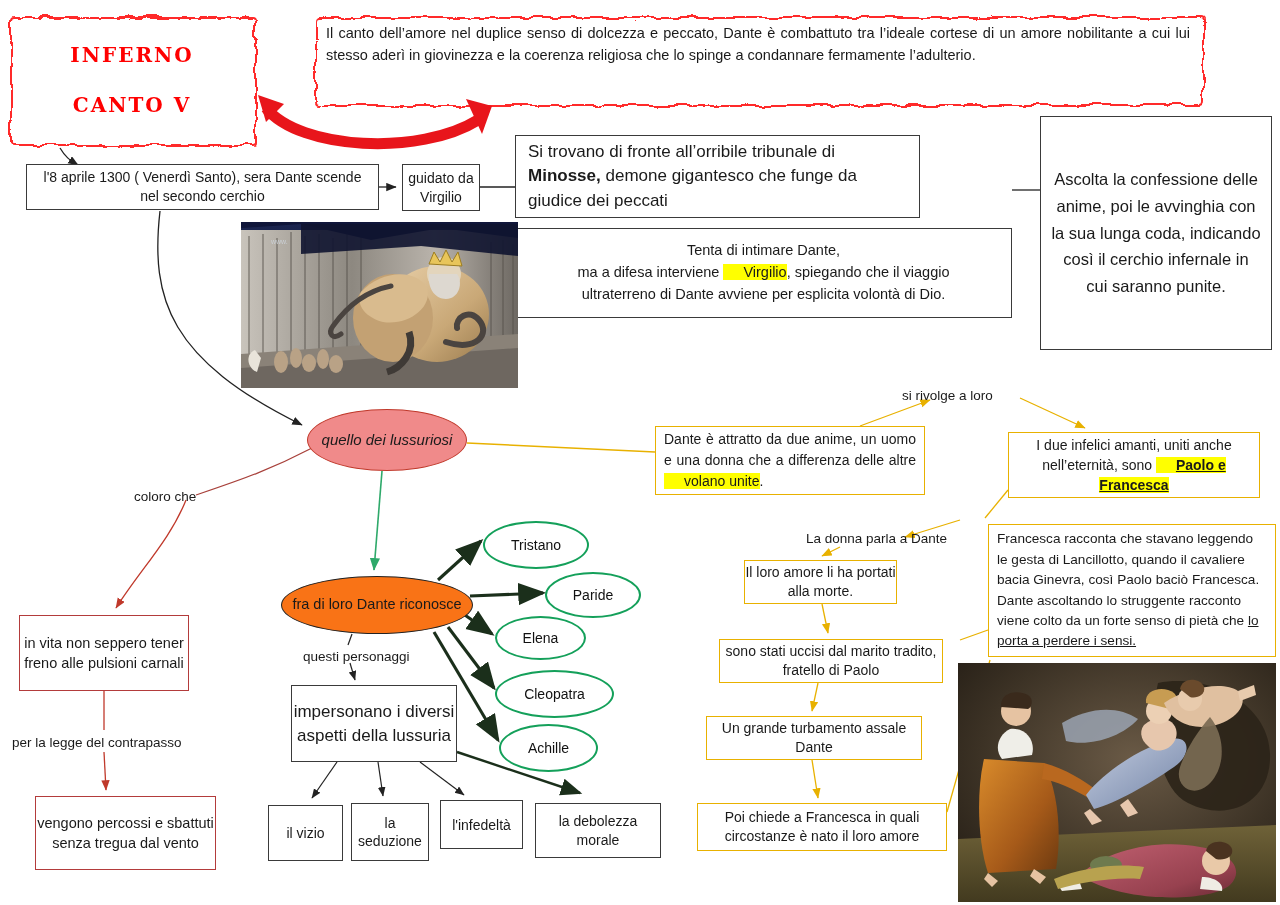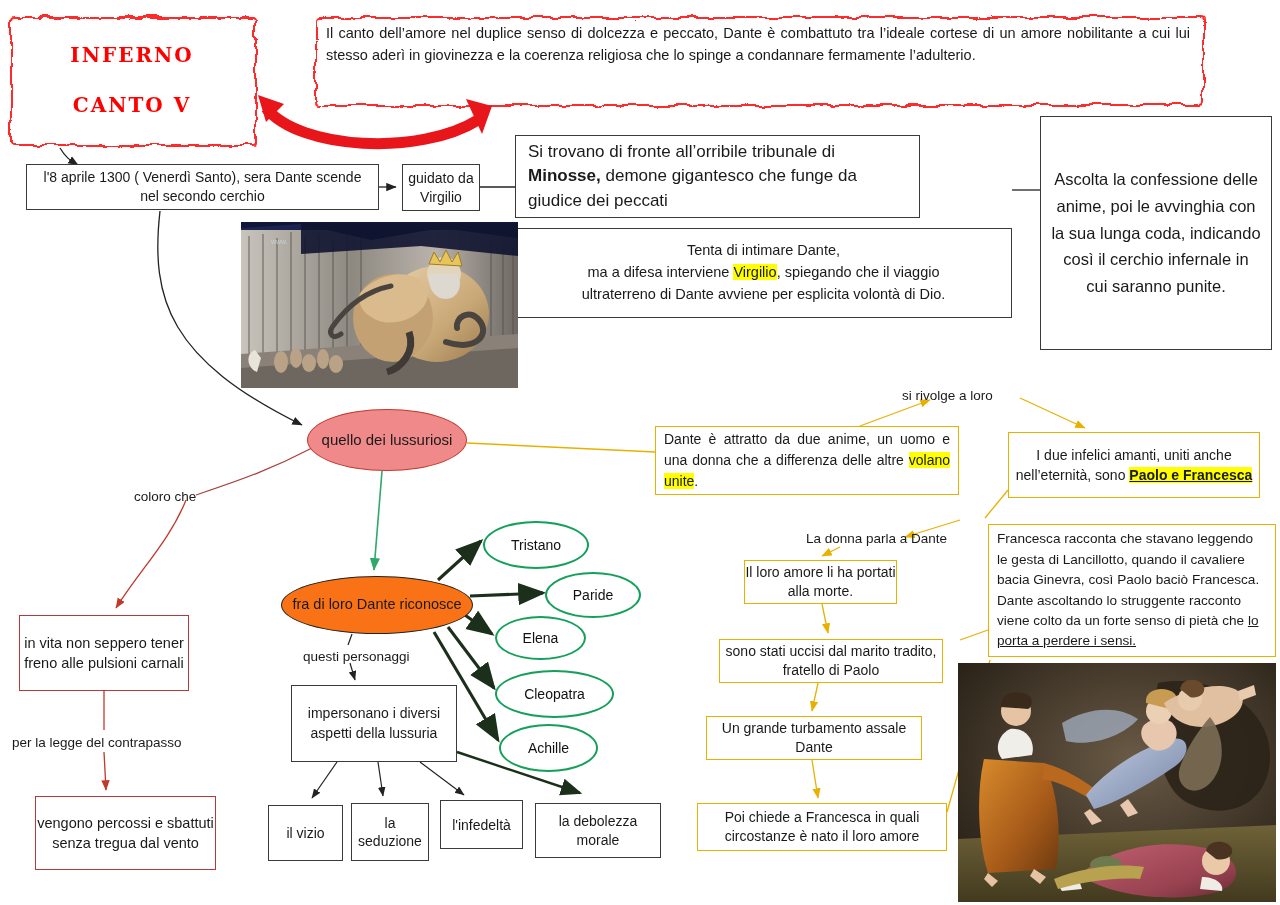--- a/index.html
+++ b/index.html
@@ -54,21 +54,21 @@
 
   
   .img-frame{position:absolute;overflow:hidden;}
   .img-minos{left:241px;top:222px;width:277px;height:166px;}
   .img-paolo{left:958px;top:663px;width:318px;height:239px;}
 
   
   .ell-lussuriosi{
     left:307px;top:409px;width:160px;height:62px;
     border:1.4px solid #c0392b;background:#f08a8a;border-radius:50%;
-    font-size:15px;line-height:1.35;z-index:4;
+    font-size:15px;line-height:1.35;z-index:4;font-style:italic;
   }
   .ell-riconosce{
     left:281px;top:576px;width:192px;height:58px;
     border:1.3px solid #222;background:#f97316;border-radius:50%;
     font-size:14.5px;line-height:1.35;z-index:4;
   }
 
   
   .ell-green{
     border:2.6px solid #14a05a;background:#fff;border-radius:50%;
@@ -79,47 +79,47 @@
   .g3{left:495px;top:616px;width:91px;height:44px;}
   .g4{left:495px;top:670px;width:119px;height:48px;}
   .g5{left:499px;top:724px;width:99px;height:48px;}
 
   
   .bx-red{border:1.4px solid #b33b3b;background:#fff;}
   .r1{left:19px;top:615px;width:170px;height:76px;font-size:14.5px;line-height:1.4;}
   .r2{left:21px;top:796px;width:181px;height:74px;font-size:14.5px;line-height:1.4;margin-left:14px;}
 
   
-  .c1{left:291px;top:685px;width:166px;height:77px;font-size:14px;line-height:1.4;}
+  .c1{left:291px;top:685px;width:166px;height:77px;font-size:17px;line-height:1.4;}
   .c2{left:268px;top:805px;width:75px;height:56px;font-size:14px;}
   .c3{left:351px;top:803px;width:78px;height:58px;font-size:14px;line-height:1.3;}
   .c4{left:440px;top:800px;width:83px;height:49px;font-size:14px;}
   .c5{left:535px;top:803px;width:126px;height:55px;font-size:14px;line-height:1.35;}
 
   
   .bx-yellow{border:1.4px solid #e8b100;background:#fff;}
-  .y1{left:655px;top:426px;width:304px;height:69px;font-size:14px;line-height:1.52;padding:3px 8px;
+  .y1{left:655px;top:426px;width:270px;height:69px;font-size:14px;line-height:1.52;padding:3px 8px;
       text-align:justify;justify-content:flex-start;}
   .y2{left:1008px;top:432px;width:252px;height:66px;font-size:14px;line-height:1.45;padding:2px 6px;}
   .y3{left:988px;top:524px;width:288px;height:133px;font-size:13.6px;line-height:1.5;padding:4px 8px;
       text-align:left;justify-content:flex-start;}
   .y4{left:744px;top:560px;width:153px;height:44px;font-size:14px;line-height:1.35;}
   .y5{left:719px;top:639px;width:224px;height:44px;font-size:14px;line-height:1.35;}
   .y6{left:706px;top:716px;width:216px;height:44px;font-size:14px;line-height:1.35;}
   .y7{left:697px;top:803px;width:250px;height:48px;font-size:14px;line-height:1.35;}
 
   
   .lbl{position:absolute;font-size:13.5px;color:#1a1a1a;white-space:nowrap;}
   .lb-coloro{left:134px;top:489px;}
   .lb-contrapasso{left:12px;top:735px;}
   .lb-personaggi{left:303px;top:649px;}
   .lb-rivolge{left:902px;top:388px;}
   .lb-donnaparla{left:806px;top:531px;}
 
-  .hl{background:#ffff00;}
+  .hl{background:#ffff00;padding-left:20px;}
   .b{font-weight:bold;}
   .u{text-decoration:underline;}
 </style>
 </head>
 <body>
 
 <div id="canvas">
 
   <svg class="svg-layer" viewBox="0 0 1280 905">
     <defs>

